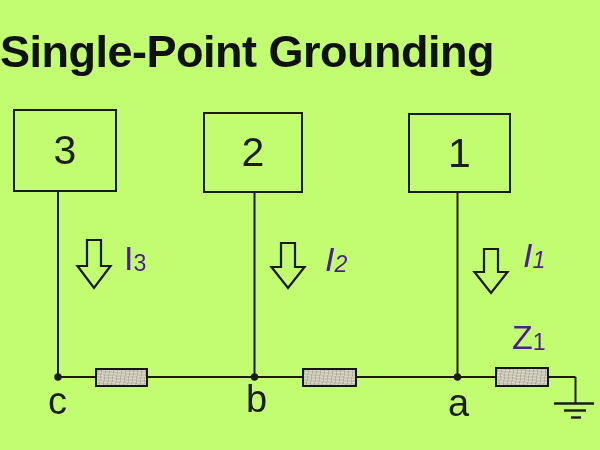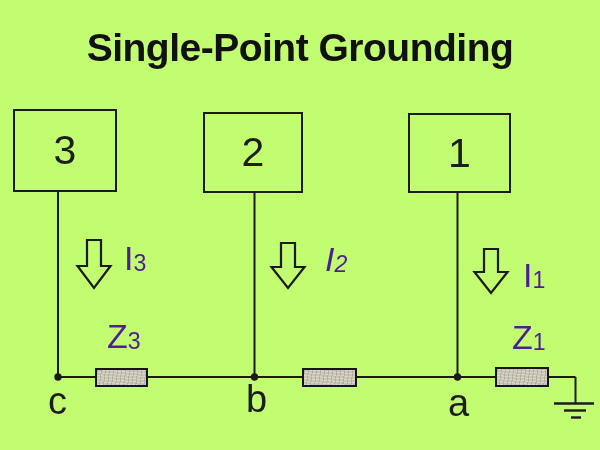--- a/index.html
+++ b/index.html
@@ -14,22 +14,22 @@
     position:relative;
     width:600px;height:450px;
     background:var(--bg);
     overflow:hidden;
     font-family:"Liberation Sans",sans-serif;
     color:var(--text);
   }
   .title{
     position:absolute;
     left:0;top:26px;width:600px;
-    text-align:center;
-    font-size:39px;
+    text-align:left;
+    font-size:45px;
     font-weight:700;
     letter-spacing:-0.5px;
     color:#111111;
   }
   .wires{
     position:absolute;left:0;top:0;width:600px;height:450px;
   }
   .eq-box{
     position:absolute;
     border:2.5px solid var(--line);
@@ -62,21 +62,21 @@
     color:#4c1d95;
     white-space:nowrap;
   }
   .sym .sub{
     font-size:0.68em;
     position:relative;
     top:1px;
   }
   .cur-3{left:124px;top:241px;}
   .cur-2{left:325px;top:242px;font-style:italic;}
-  .cur-1{left:523px;top:258px;}
+  .cur-1{left:523px;top:238px;font-style:italic;}
   .imp-3{left:107px;top:319px;}
   .imp-2{left:312px;top:320px;}
   .imp-1{left:512px;top:320px;}
   .node-label{
     position:absolute;
     font-size:38px;
     line-height:1;
     color:#1d1d1d;
   }
   .node-c{left:48px;top:382px;}
@@ -131,23 +131,20 @@
   <div class="sym cur-3">
     <span>I</span><span class="sub">3</span>
   </div>
   <div class="sym cur-2">
     <span>I</span><span class="sub">2</span>
   </div>
   <div class="sym cur-1">
     <span>I</span><span class="sub">1</span>
   </div>
 
-  <div class="sym imp-3">
-    <span>Z</span><span class="sub">3</span>
-  </div>
   <div class="sym imp-1">
     <span>Z</span><span class="sub">1</span>
   </div>
 
   <div class="node-label node-c">c</div>
   <div class="node-label node-b">b</div>
   <div class="node-label node-a">a</div>
 
 </div>
 

